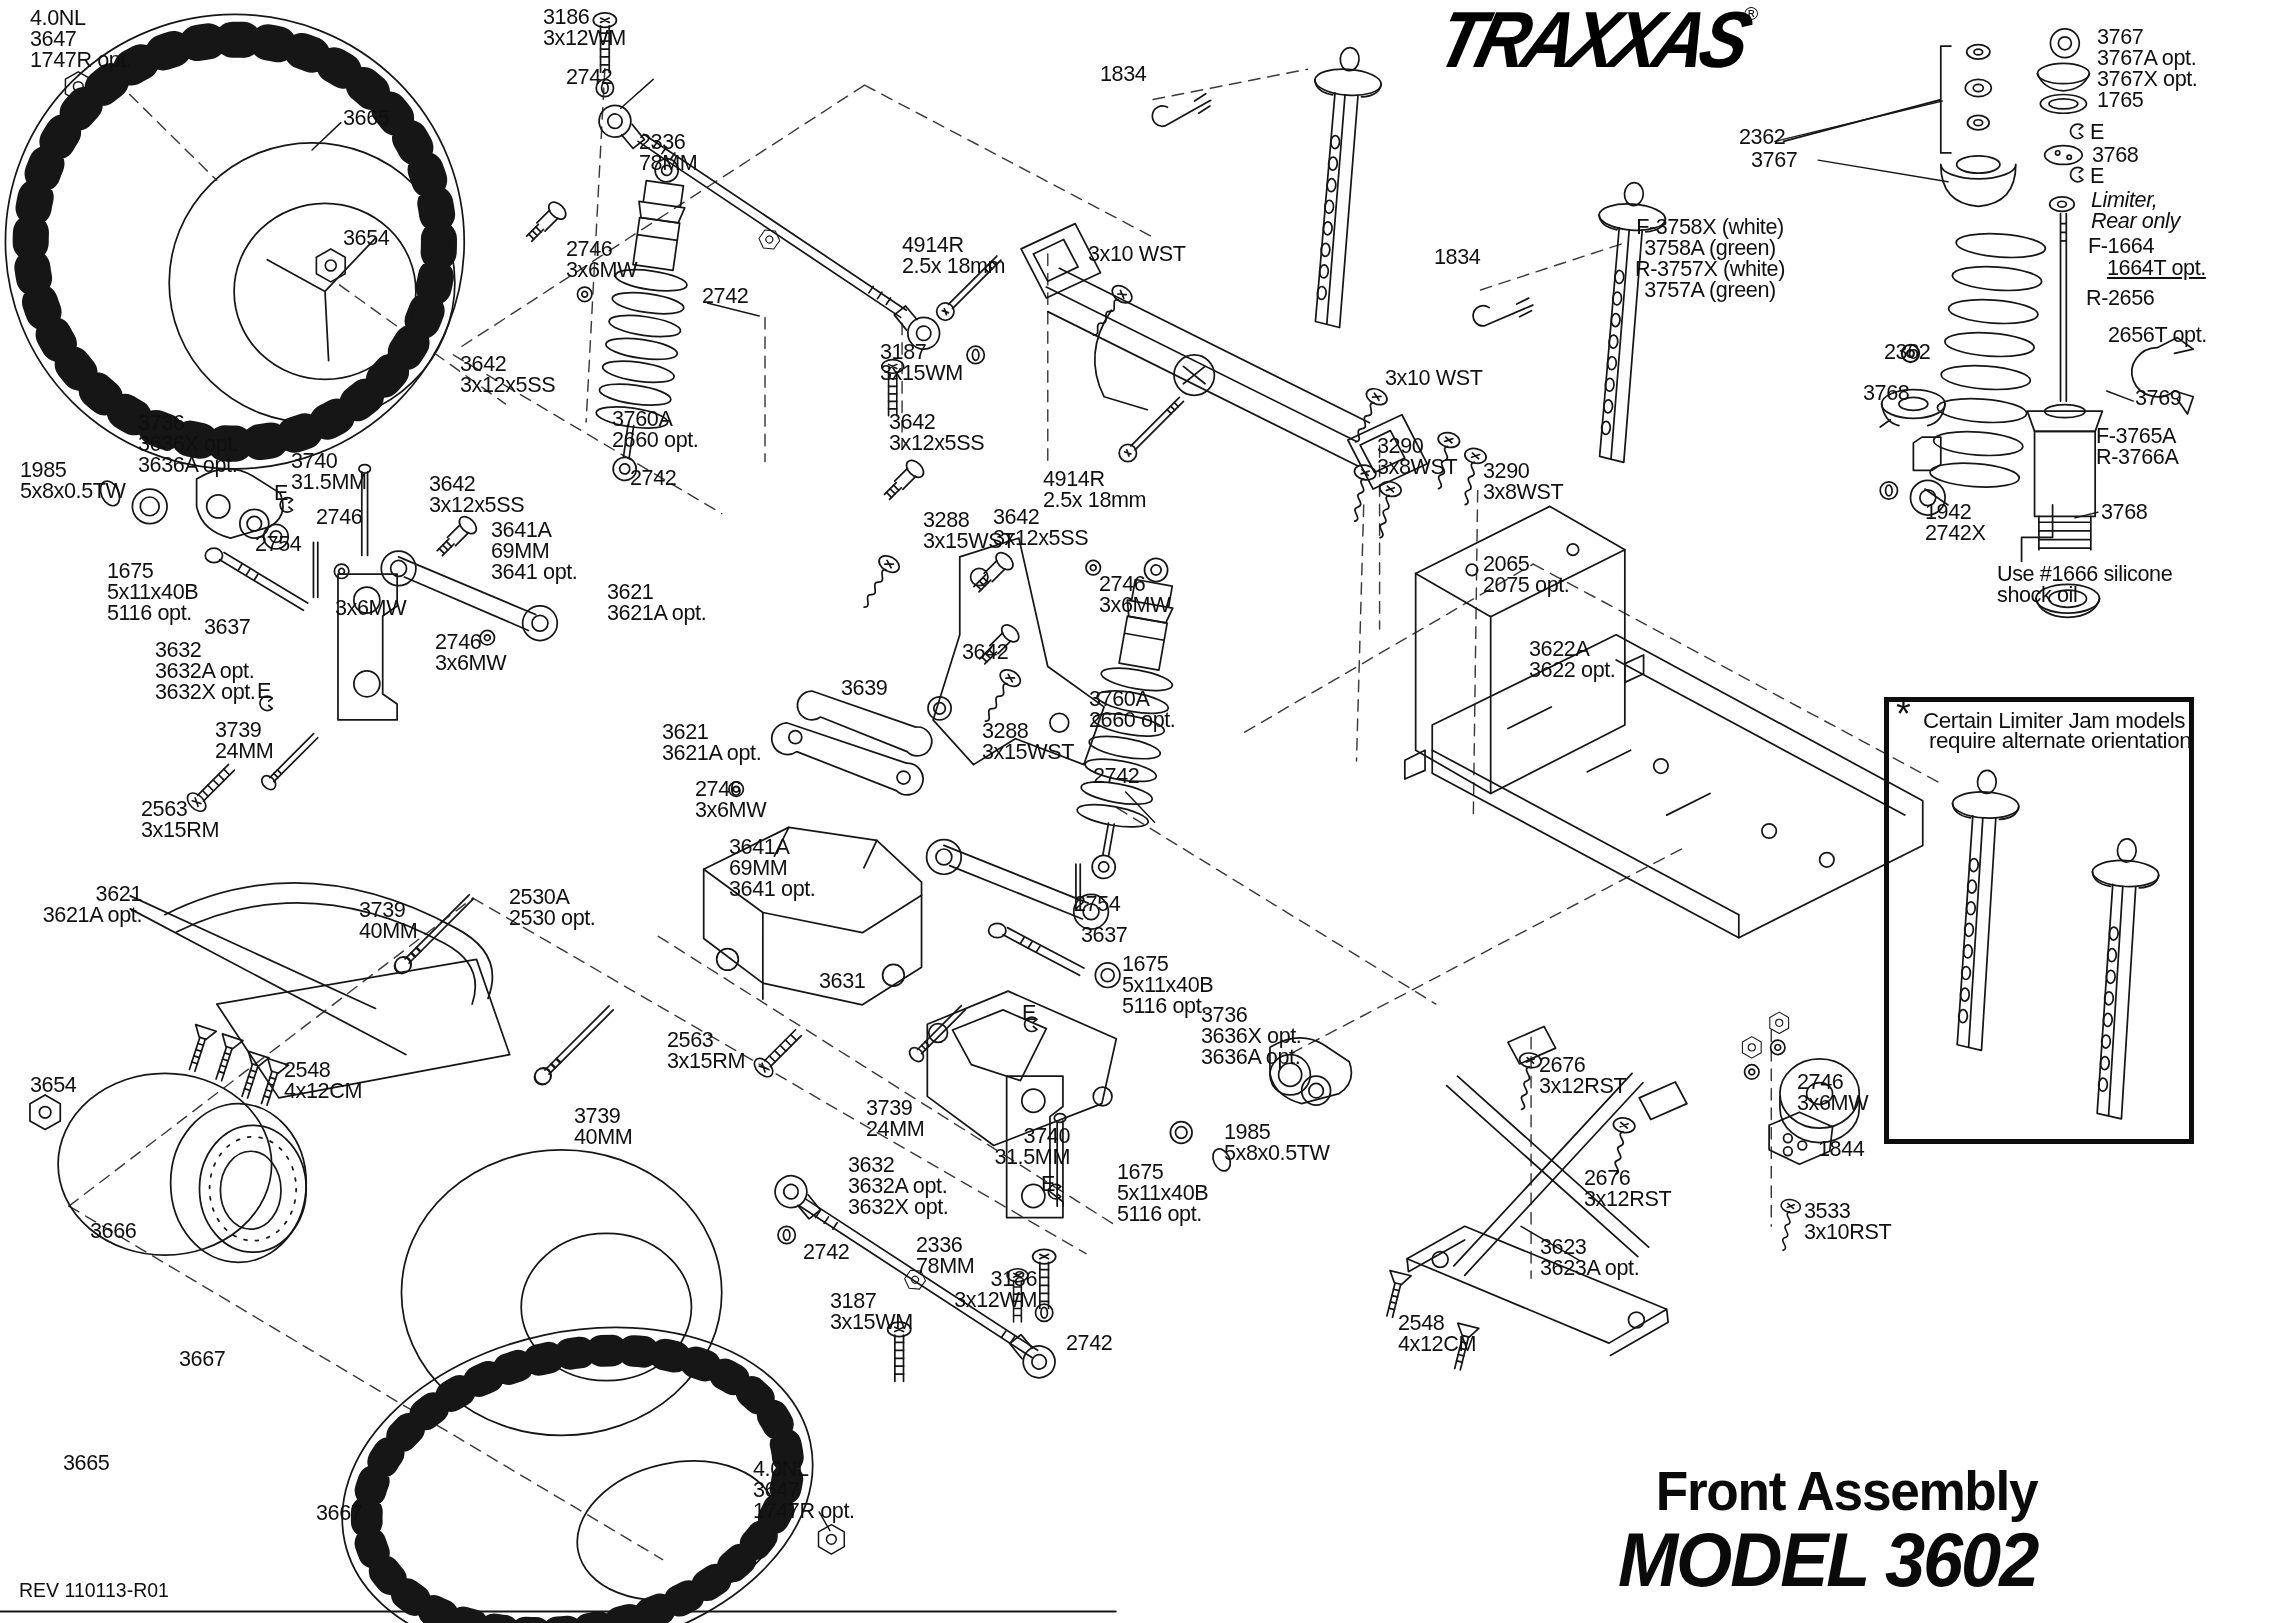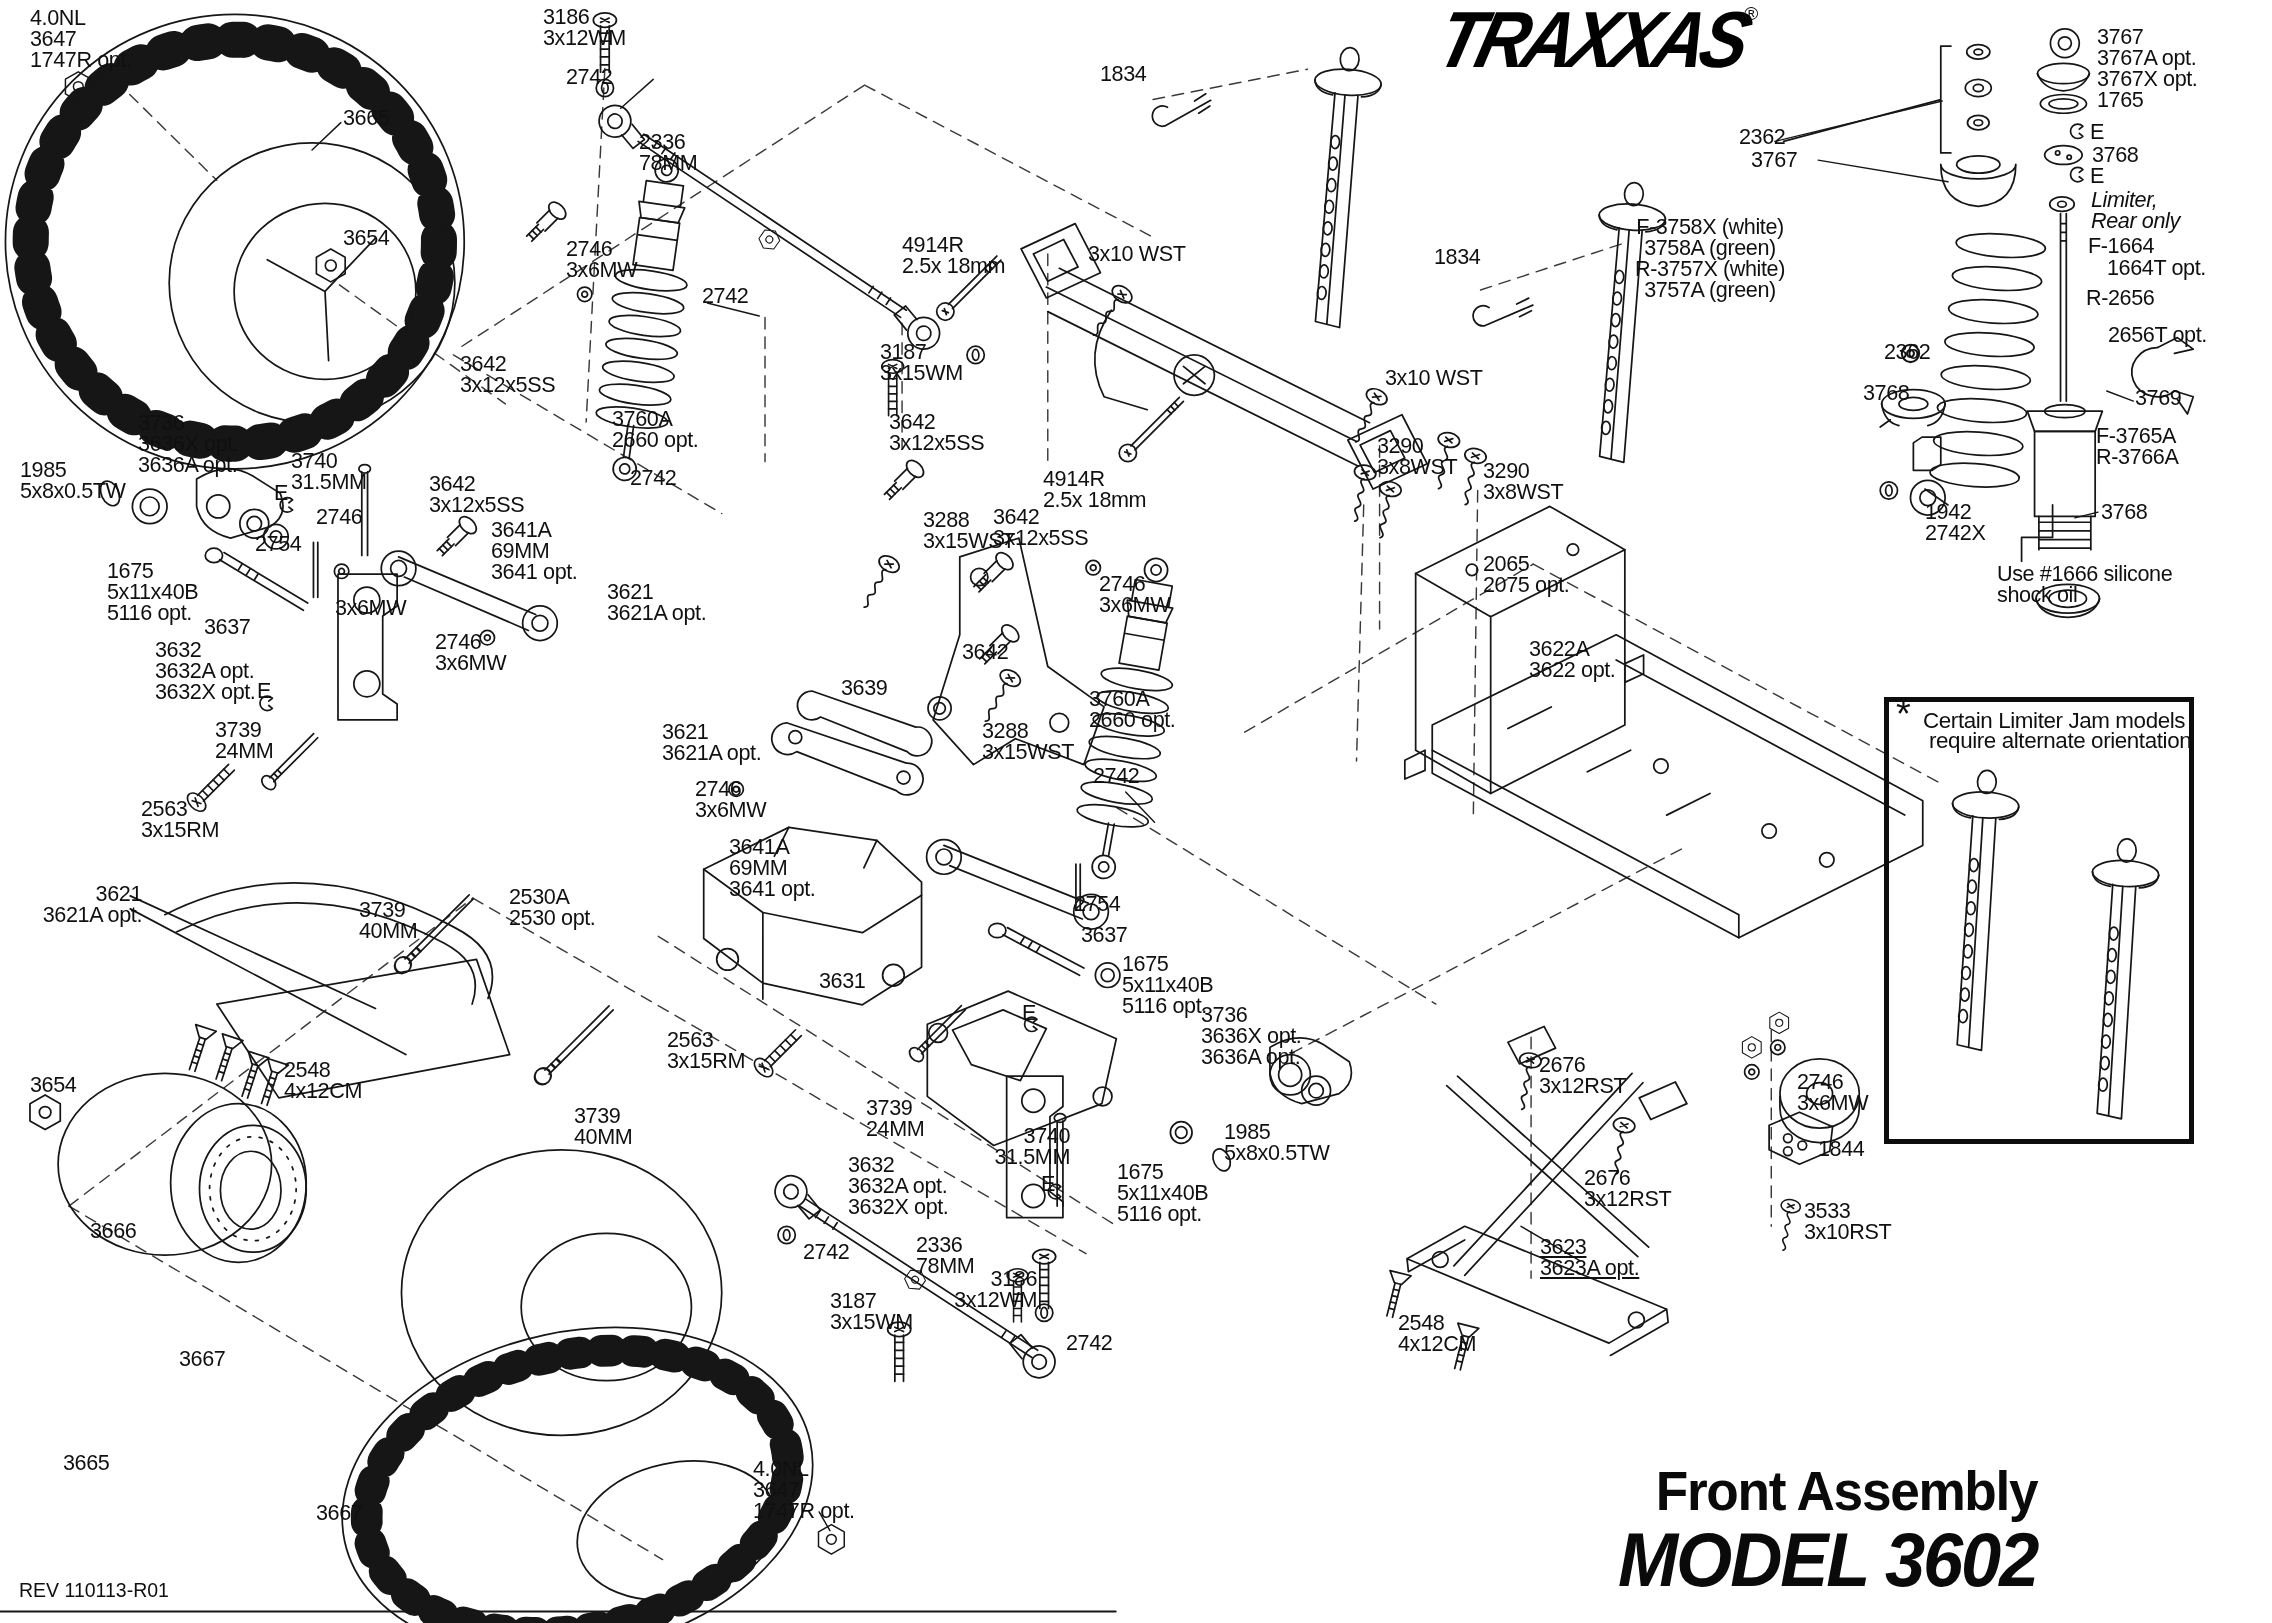--- a/index.html
+++ b/index.html
@@ -531,21 +531,21 @@
       <div class="plabel" style="top: 26px; left: 2097px;">3767
 3767A opt.
 3767X opt.
 1765</div>
       <div class="plabel" style="top: 121px; left: 2090px;">E</div>
       <div class="plabel" style="top: 144px; left: 2092px;">3768</div>
       <div class="plabel" style="top: 165px; left: 2090px;">E</div>
       <div class="plabel" style="top: 189px; left: 2091px; font-style: italic;">Limiter,
 Rear only</div>
       <div class="plabel" style="top: 235px; left: 2088px;">F-1664</div>
-      <div class="plabel" style="top: 257px; left: 2107px;">1664T opt.</div>
+      <div class="plabel" style="top: 257px; left: 2107px; text-decoration: underline;">1664T opt.</div>
       <div class="plabel" style="top: 287px; left: 2086px;">R-2656</div>
       <div class="plabel" style="top: 324px; left: 2108px;">2656T opt.</div>
       <div class="plabel" style="top: 341px; left: 1884px;">2362</div>
       <div class="plabel" style="top: 382px; left: 1863px;">3768</div>
       <div class="plabel" style="top: 387px; left: 2135px;">3769</div>
       <div class="plabel" style="top: 425px; left: 2096px;">F-3765A
 R-3766A</div>
       <div class="plabel" style="top: 501px; left: 1925px;">1942
 2742X</div>
       <div class="plabel" style="top: 501px; left: 2101px;">3768</div>
@@ -652,21 +652,21 @@
       <div class="plabel" style="top: 460px; left: 1483px;">3290
 3x8WST</div>
       <div class="plabel" style="top: 553px; left: 1483px;">2065
 2075 opt.</div>
       <div class="plabel" style="top: 638px; left: 1529px;">3622A
 3622 opt.</div>
       <div class="plabel" style="top: 1054px; left: 1539px;">2676
 3x12RST</div>
       <div class="plabel" style="top: 1167px; left: 1584px;">2676
 3x12RST</div>
-      <div class="plabel" style="top: 1236px; left: 1540px; text-decoration: underline;">3623
+      <div class="plabel" style="top: 1236px; left: 1540px;">3623
 3623A opt.</div>
       <div class="plabel" style="top: 1312px; left: 1398px;">2548
 4x12CM</div>
       <div class="plabel" style="top: 1071px; left: 1797px;">2746
 3x6MW</div>
       <div class="plabel" style="top: 1138px; left: 1818px;">1844</div>
       <div class="plabel" style="top: 1200px; left: 1804px;">3533
 3x10RST</div>
       <div class="plabel" style="top: 468px; left: 1043px;">4914R
 2.5x 18mm</div>

